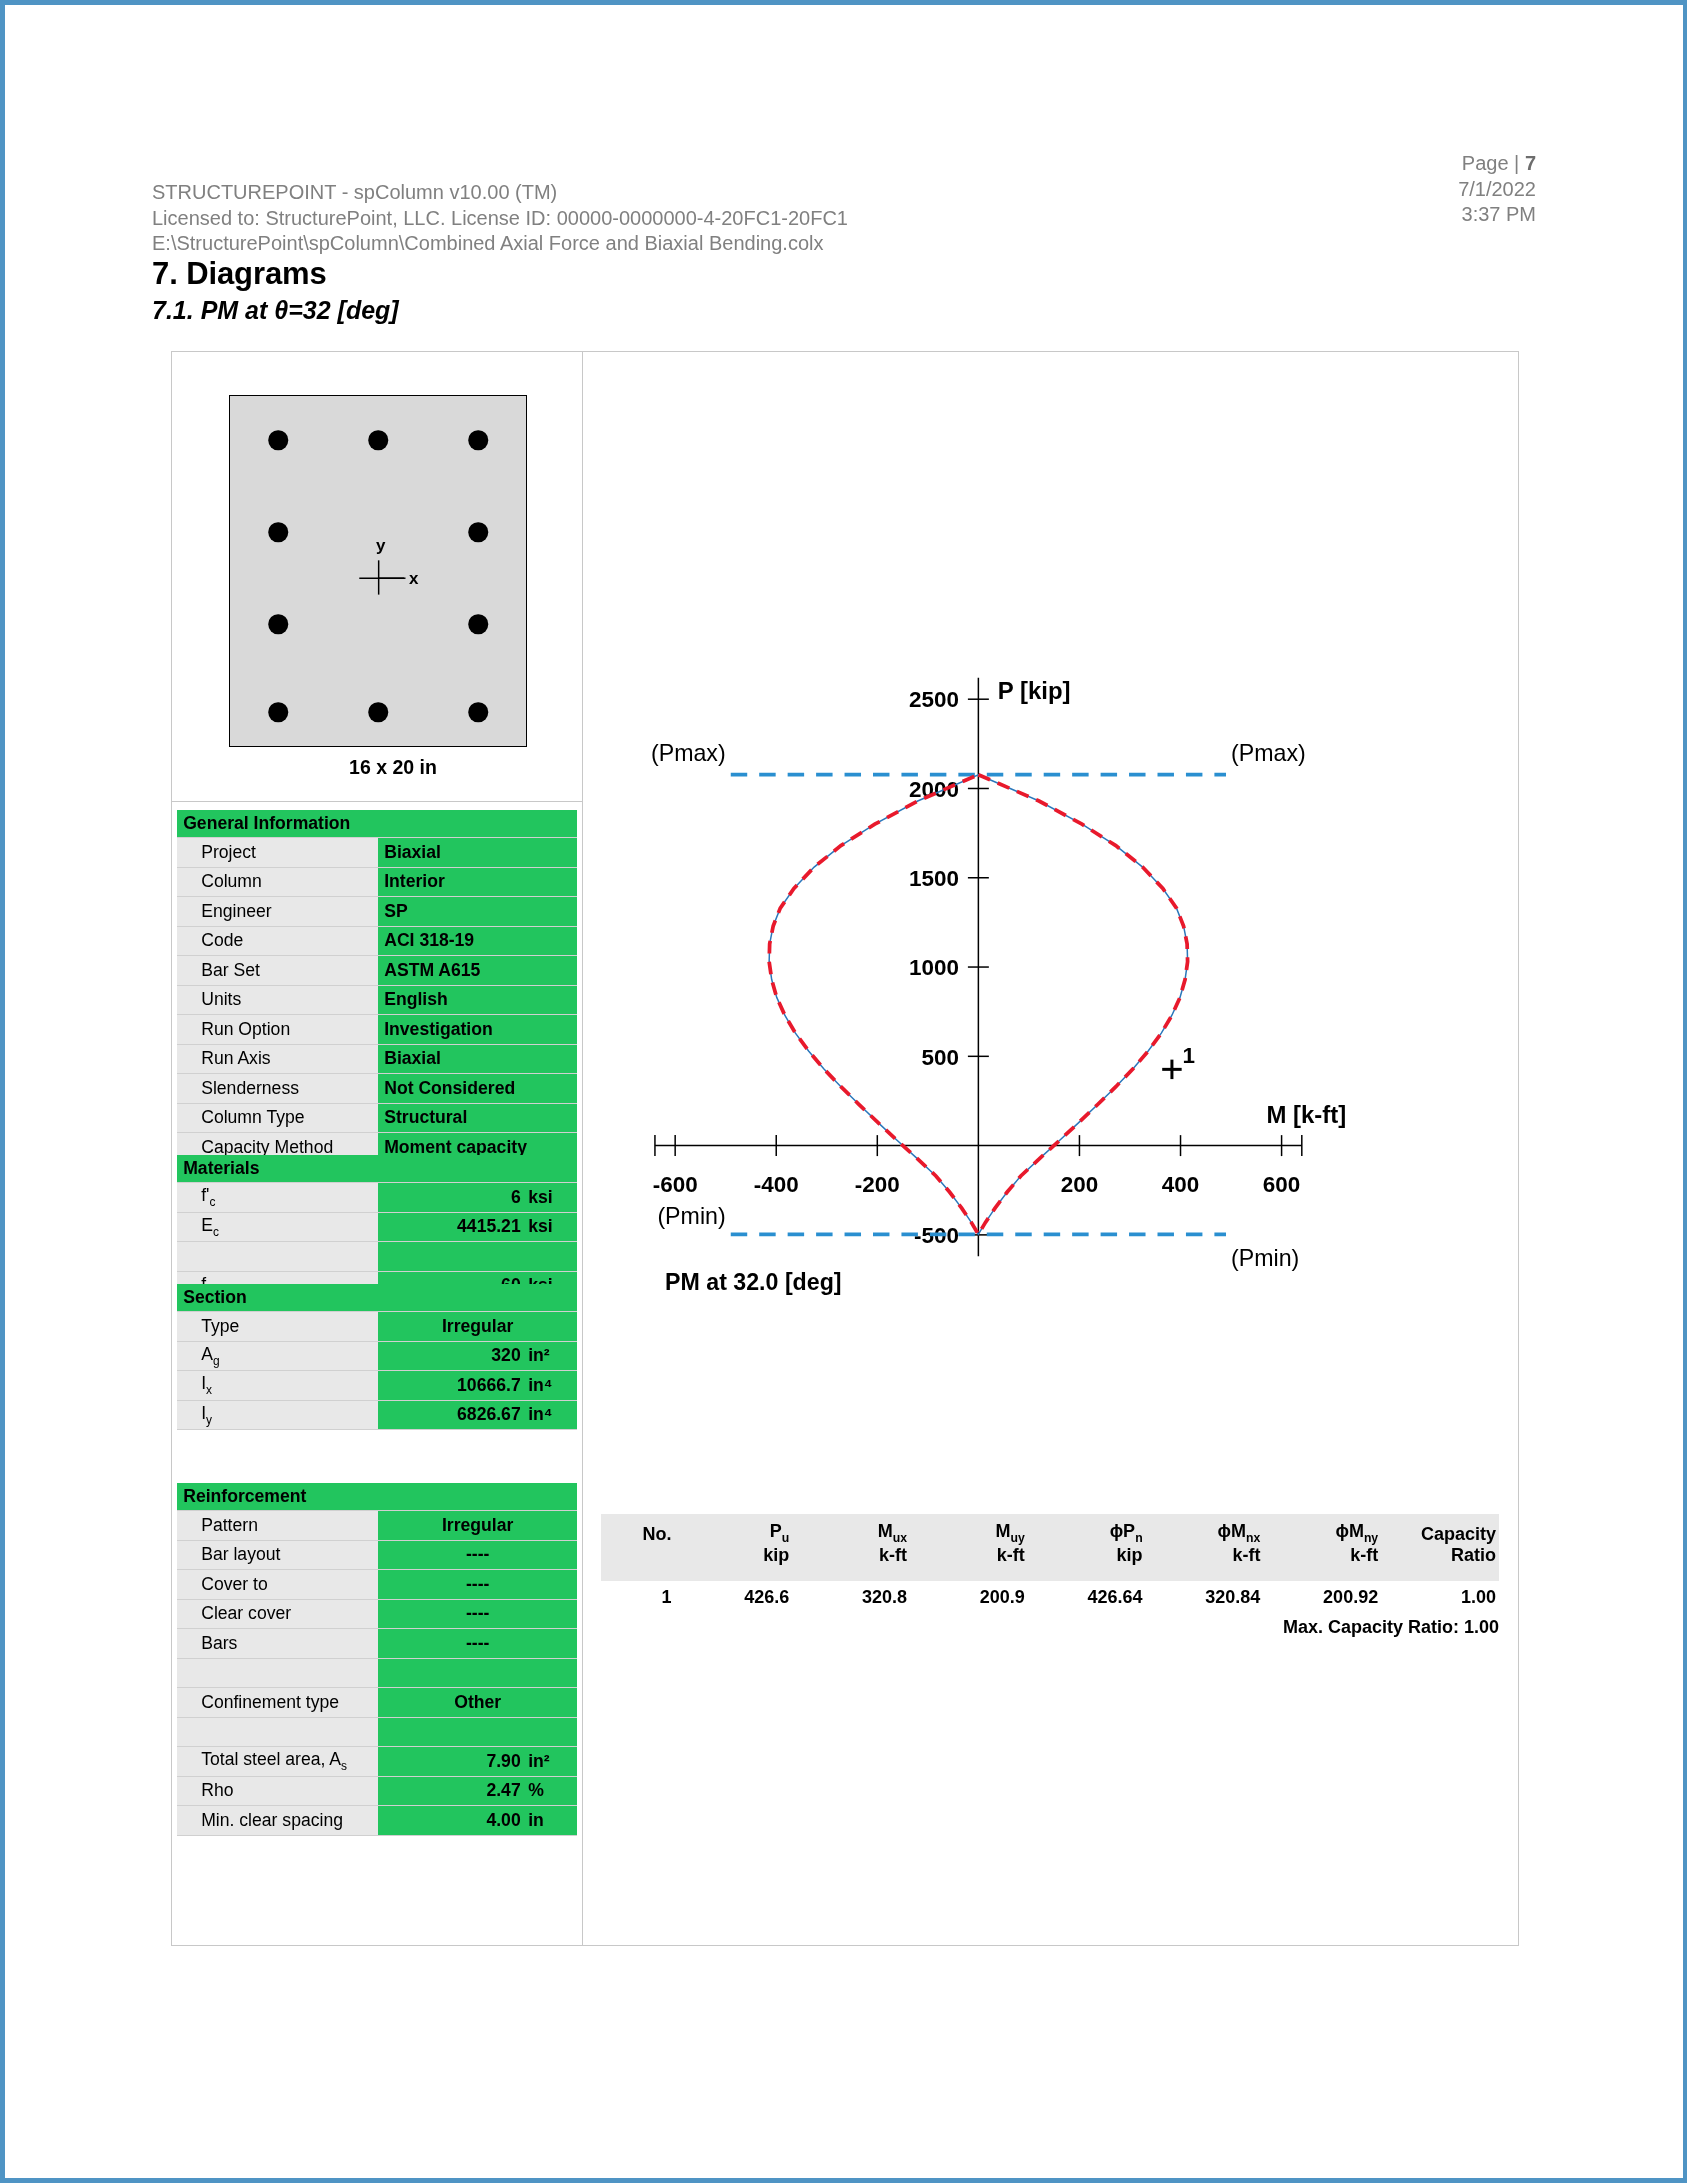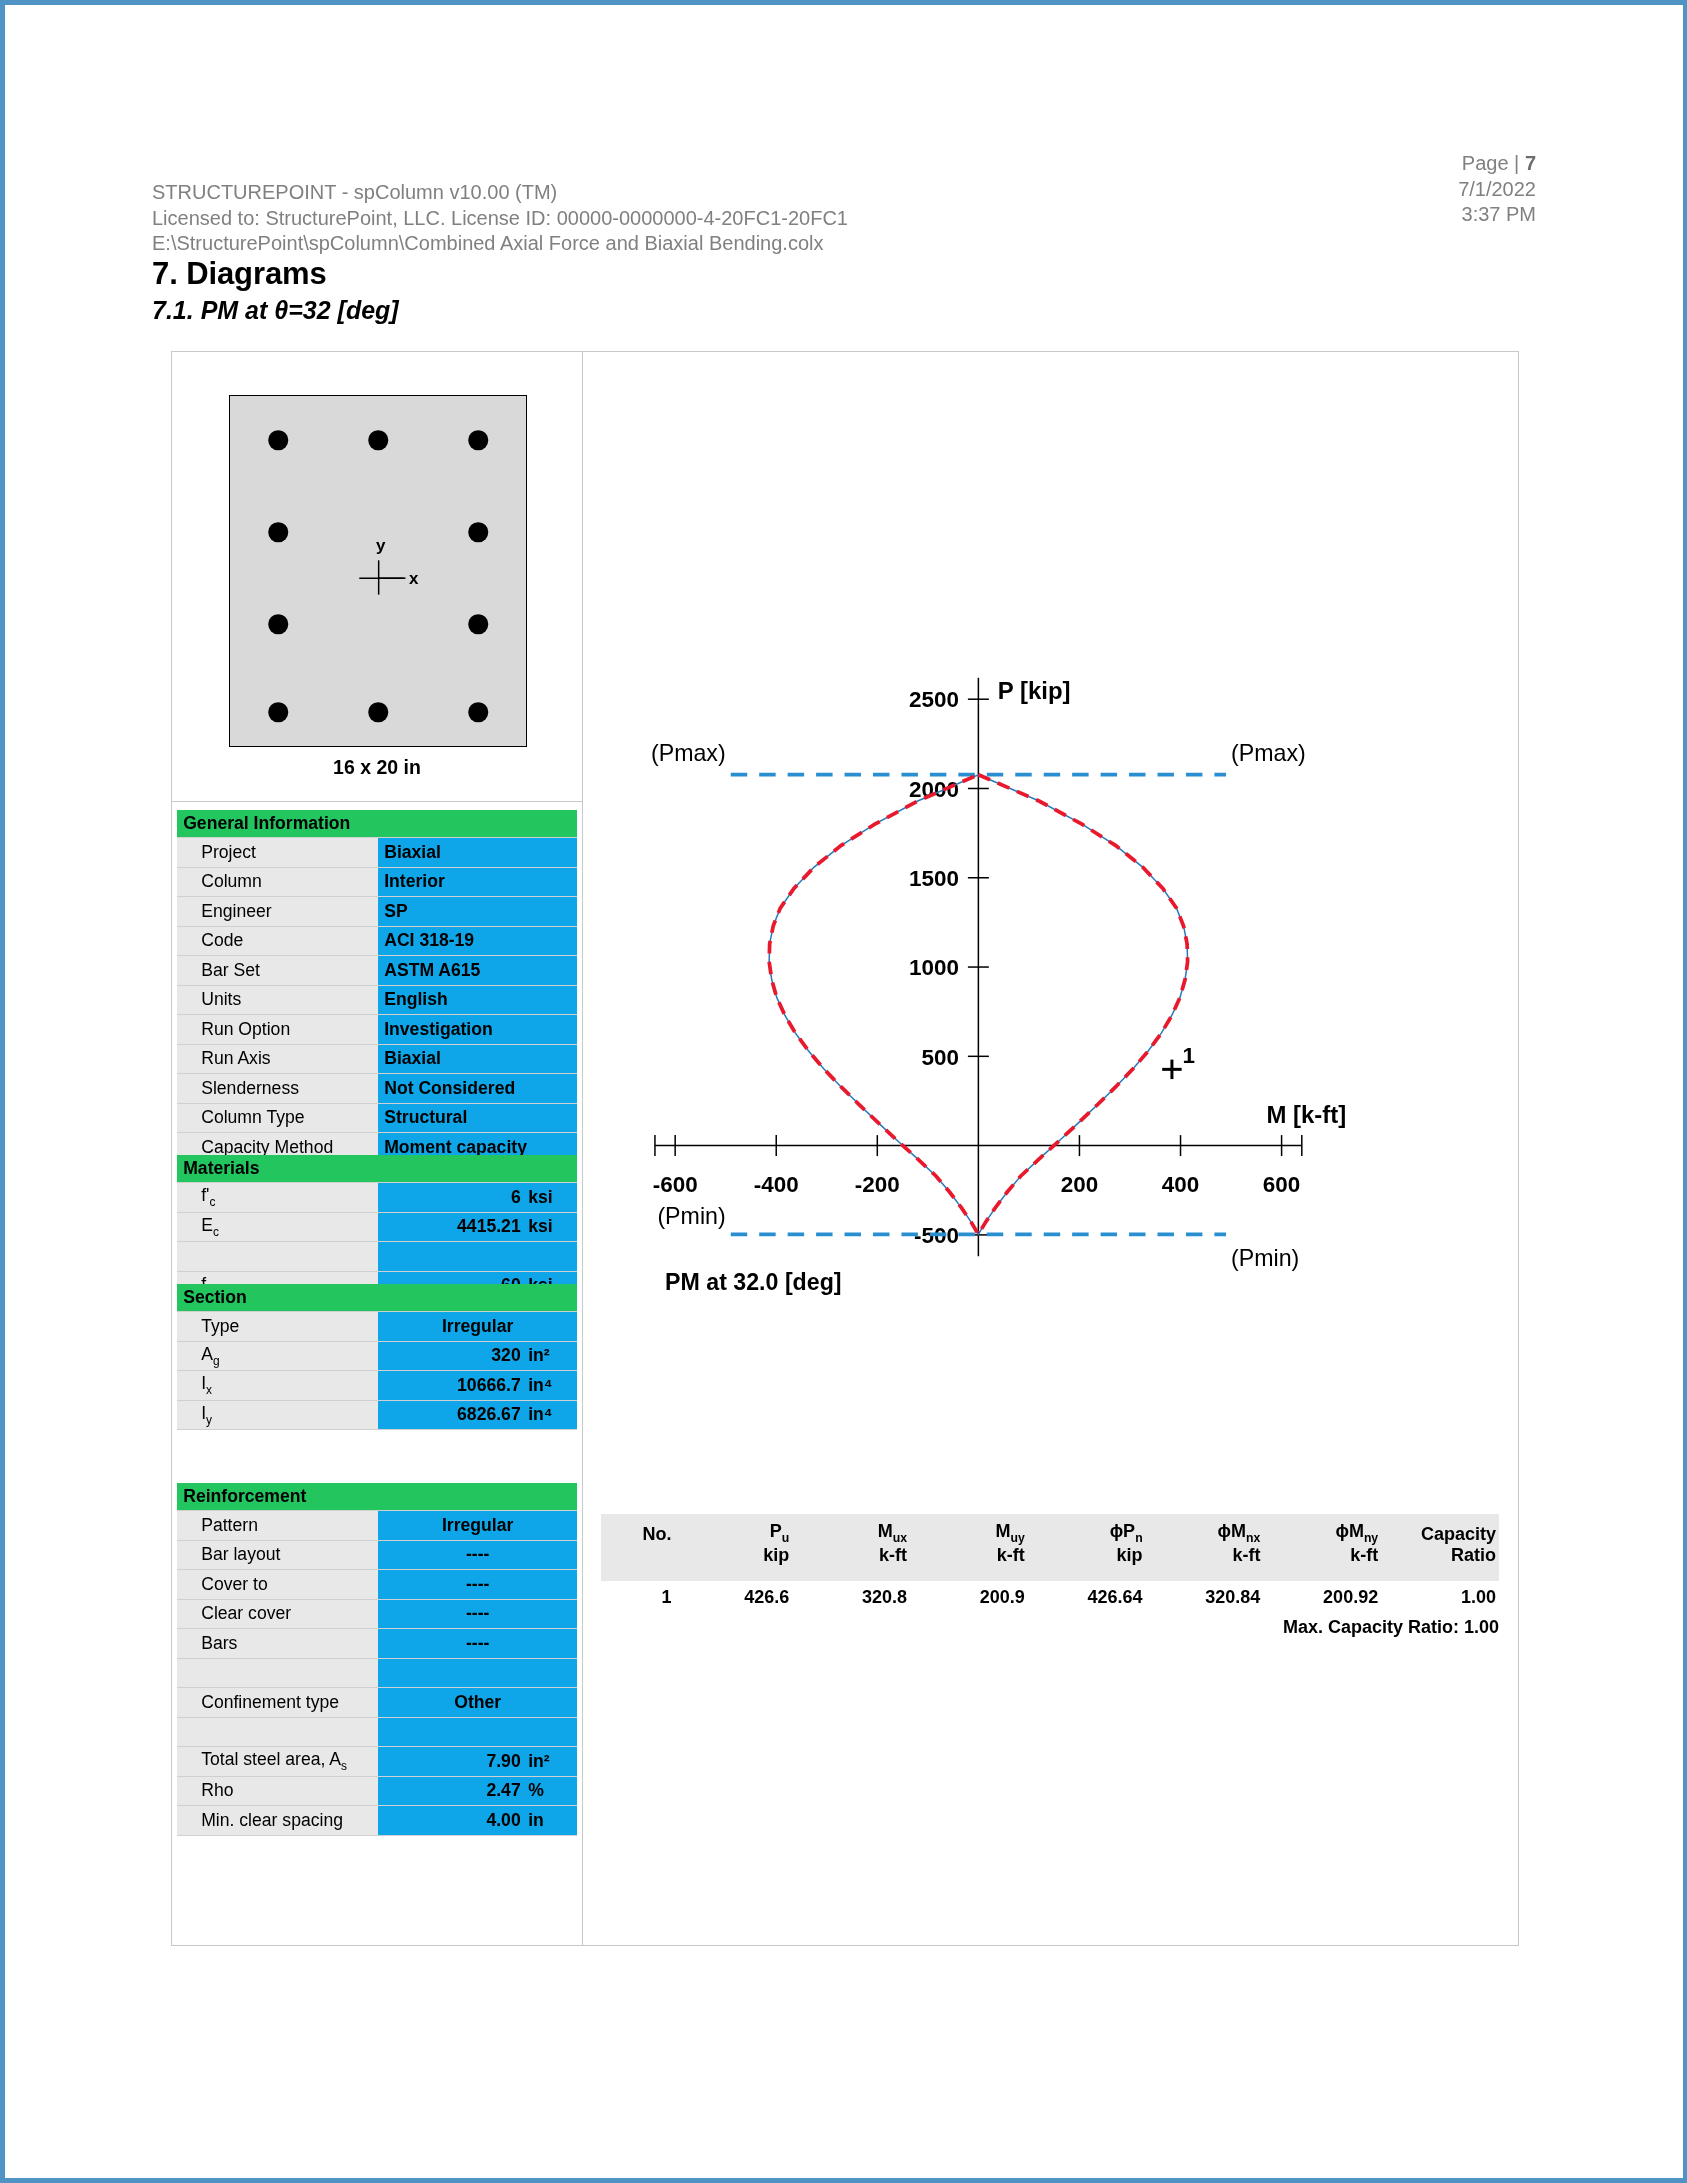--- a/index.html
+++ b/index.html
@@ -118,21 +118,21 @@
     position: absolute;
     width: 19.5px;
     height: 19.5px;
     border-radius: 50%;
     background: #000;
     transform: translate(-50%, -50%);
   }
   .axis-cross { position: absolute; }
   .section-caption {
     position: absolute;
-    left: 0;
+    left: 16px;
     top: 404px;
     width: 410px;
     text-align: center;
     font-size: 19.5px;
     font-weight: bold;
     color: #000;
   }
 
   
   .info-table {
@@ -156,21 +156,21 @@
     background: #22c55e;
     height: 27px;
   }
   .info-table tr.blankrow td { height: 28.5px; }
   .info-table td.k {
     width: 171px;
     background: #e8e8e8;
     font-weight: normal;
     padding-left: 24px;
   }
-  .info-table td.v { background: #0ea5e9; }
+  .info-table td.v { background: #22c55e; }
   .info-table td.v.left { text-align: left; }
   .info-table td.v.num {
     text-align: right;
     padding-right: 6px;
     font-weight: bold;
   }
   .info-table td.v.center { text-align: center; font-weight: bold; }
   .info-table td.v.dash { text-align: center; font-weight: bold; }
   .info-table td.v.left { font-weight: bold; }
   .numwrap { display: inline-block; }

